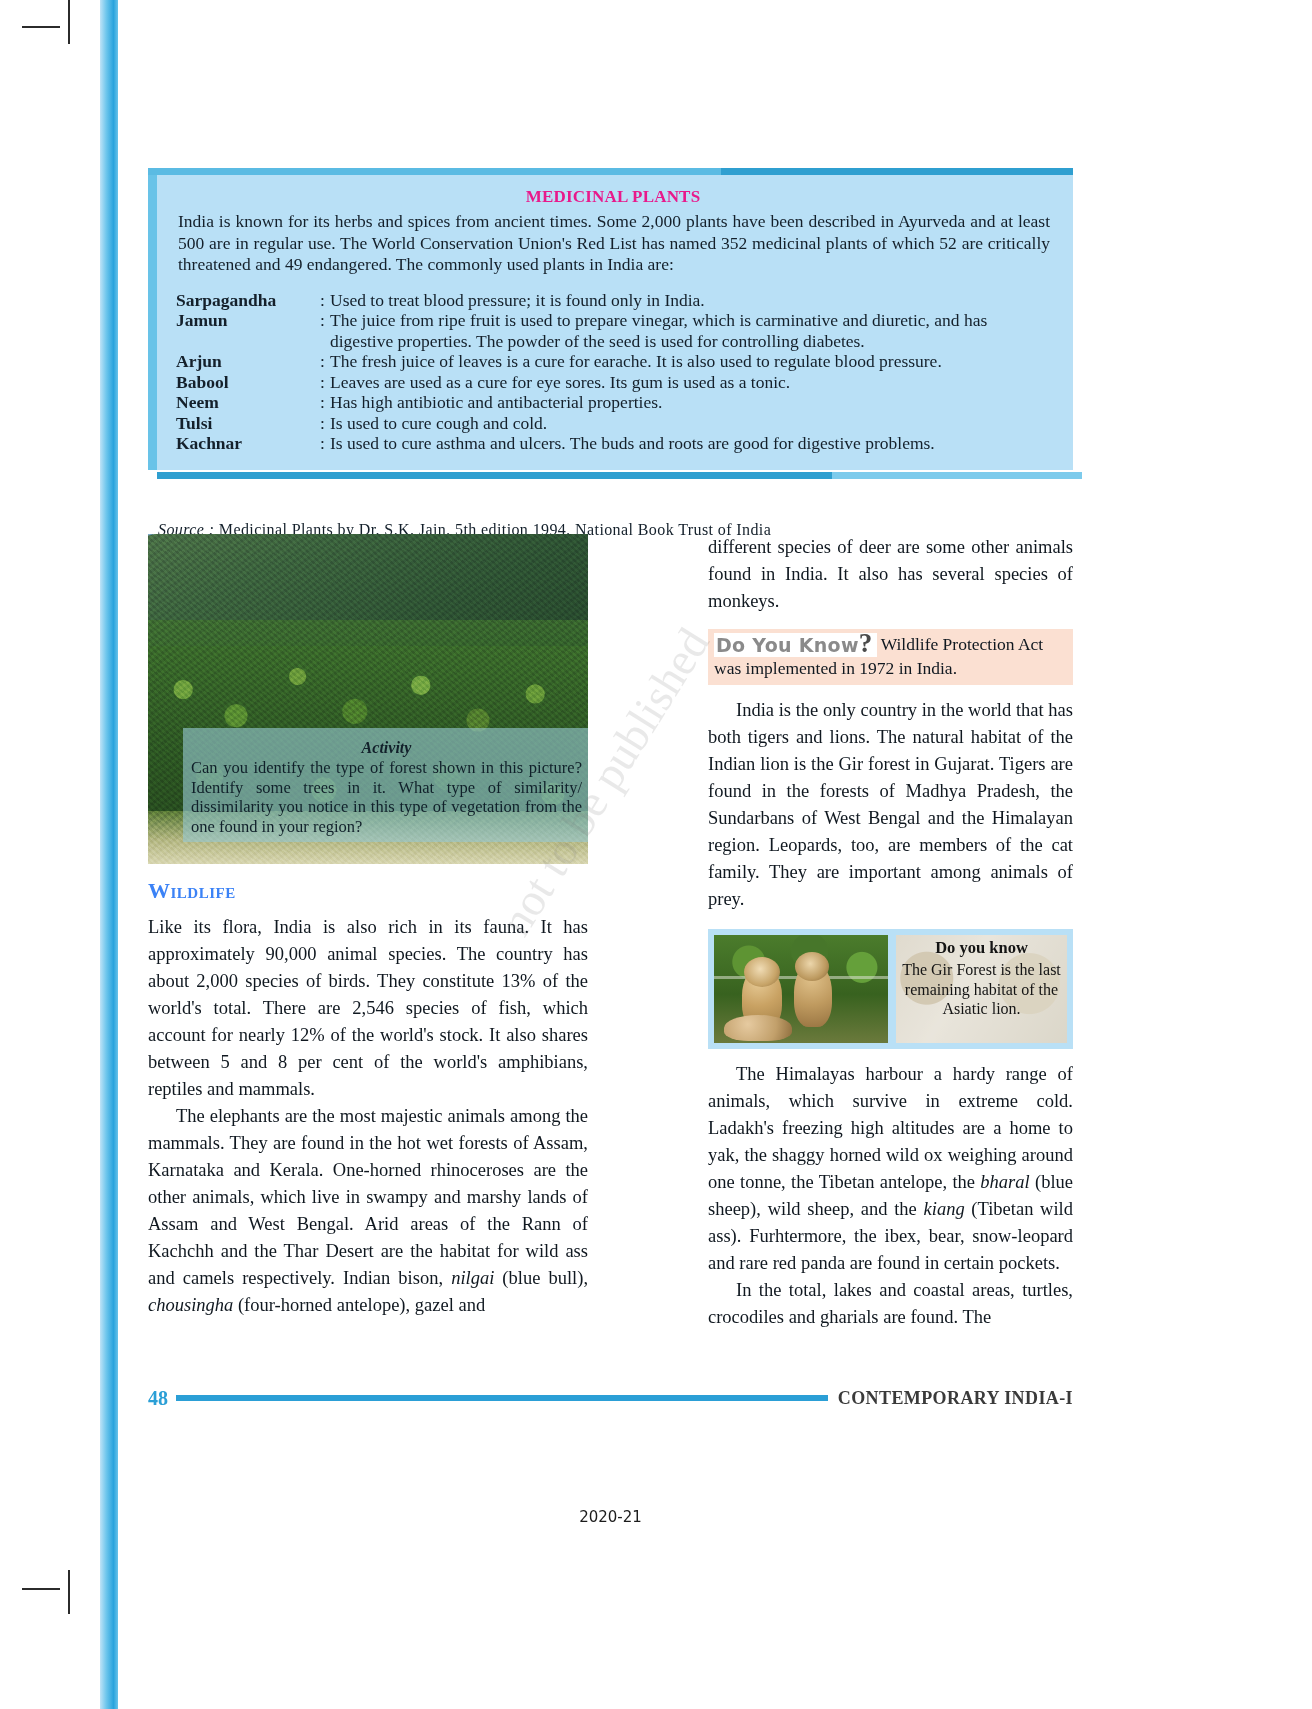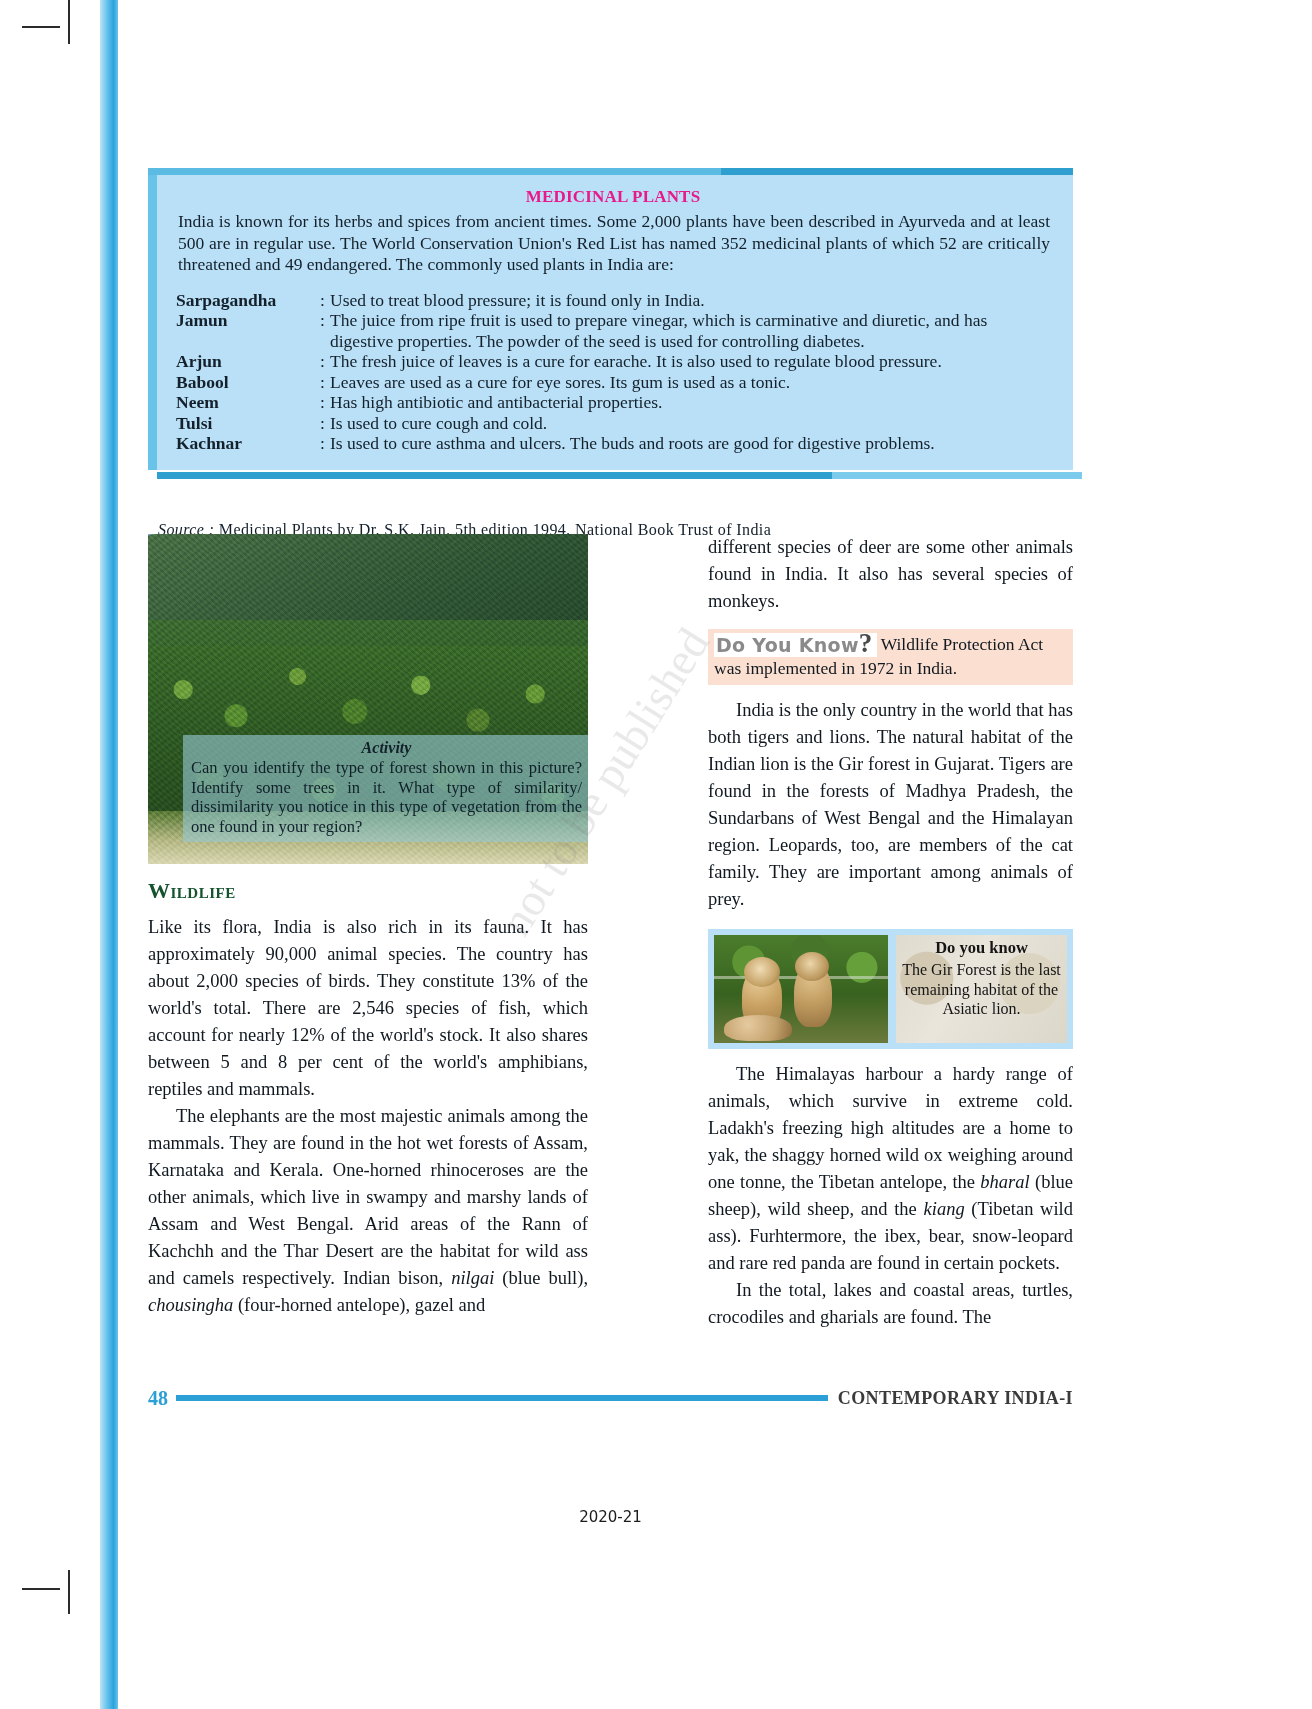--- a/index.html
+++ b/index.html
@@ -128,33 +128,33 @@
       repeating-linear-gradient(-37deg, rgba(160,200,90,.10) 0 3px, rgba(20,50,15,.10) 3px 6px);
     mix-blend-mode:overlay;
   }
   .fp-bottom{
     position:absolute;left:0;bottom:0;width:100%;height:16%;
     background:linear-gradient(180deg,#5d7a3a 0%,#b6b78a 55%,#d9d6b5 100%);
   }
   .activity-box{
     position:absolute;left:35px;bottom:22px;width:405px;
     background:rgba(150,200,210,.62);
-    padding:4px 6px 6px 8px;box-sizing:border-box;
+    padding:11px 6px 6px 8px;box-sizing:border-box;
   }
   .activity-title{
     text-align:center;font-weight:bold;font-style:italic;font-size:16px;color:#12202a;
     margin-bottom:1px;
   }
   .activity-text{
     font-size:16.5px;line-height:19.5px;color:#10202a;text-align:justify;
   }
 
   
   .wildlife-head{
-    margin-top:14px;color:#14532d;font-weight:bold;
+    margin-top:14px;color:#3b82f6;font-weight:bold;
     font-variant:small-caps;font-size:22px;letter-spacing:.5px;
   }
 
   
   .dyk-orange{
     position:relative;margin-top:14px;width:365px;
     background:#fbe0d2;padding:4px 8px 6px 6px;box-sizing:border-box;
   }
   .dyk-orange .label{
     display:inline-block;background:#ffffff;color:#8a8a8a;font-weight:bold;

